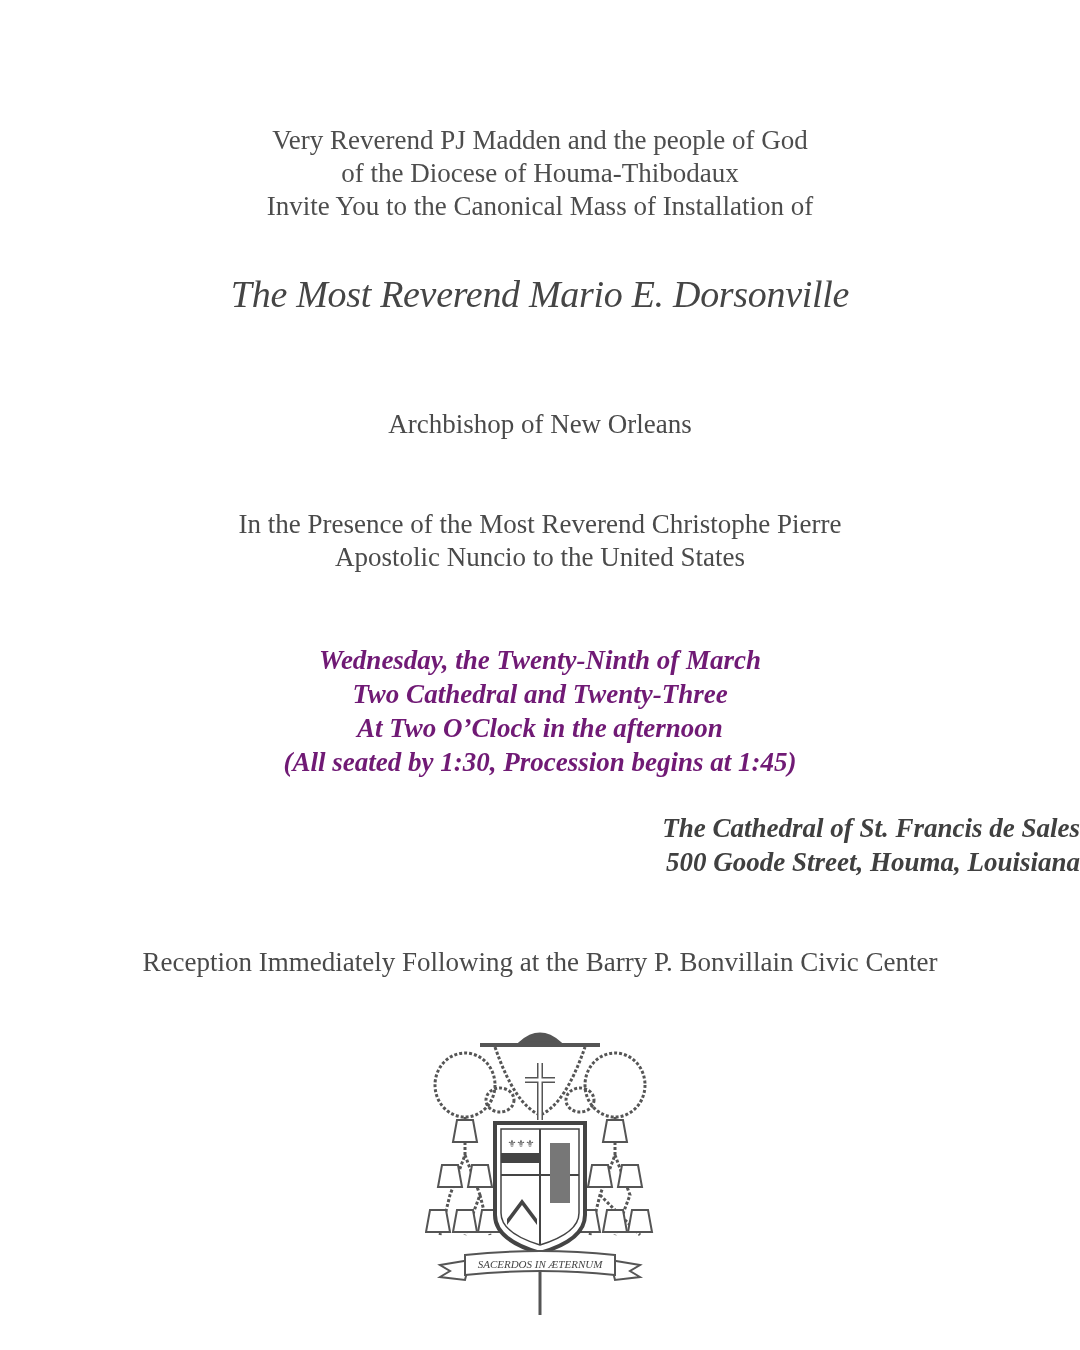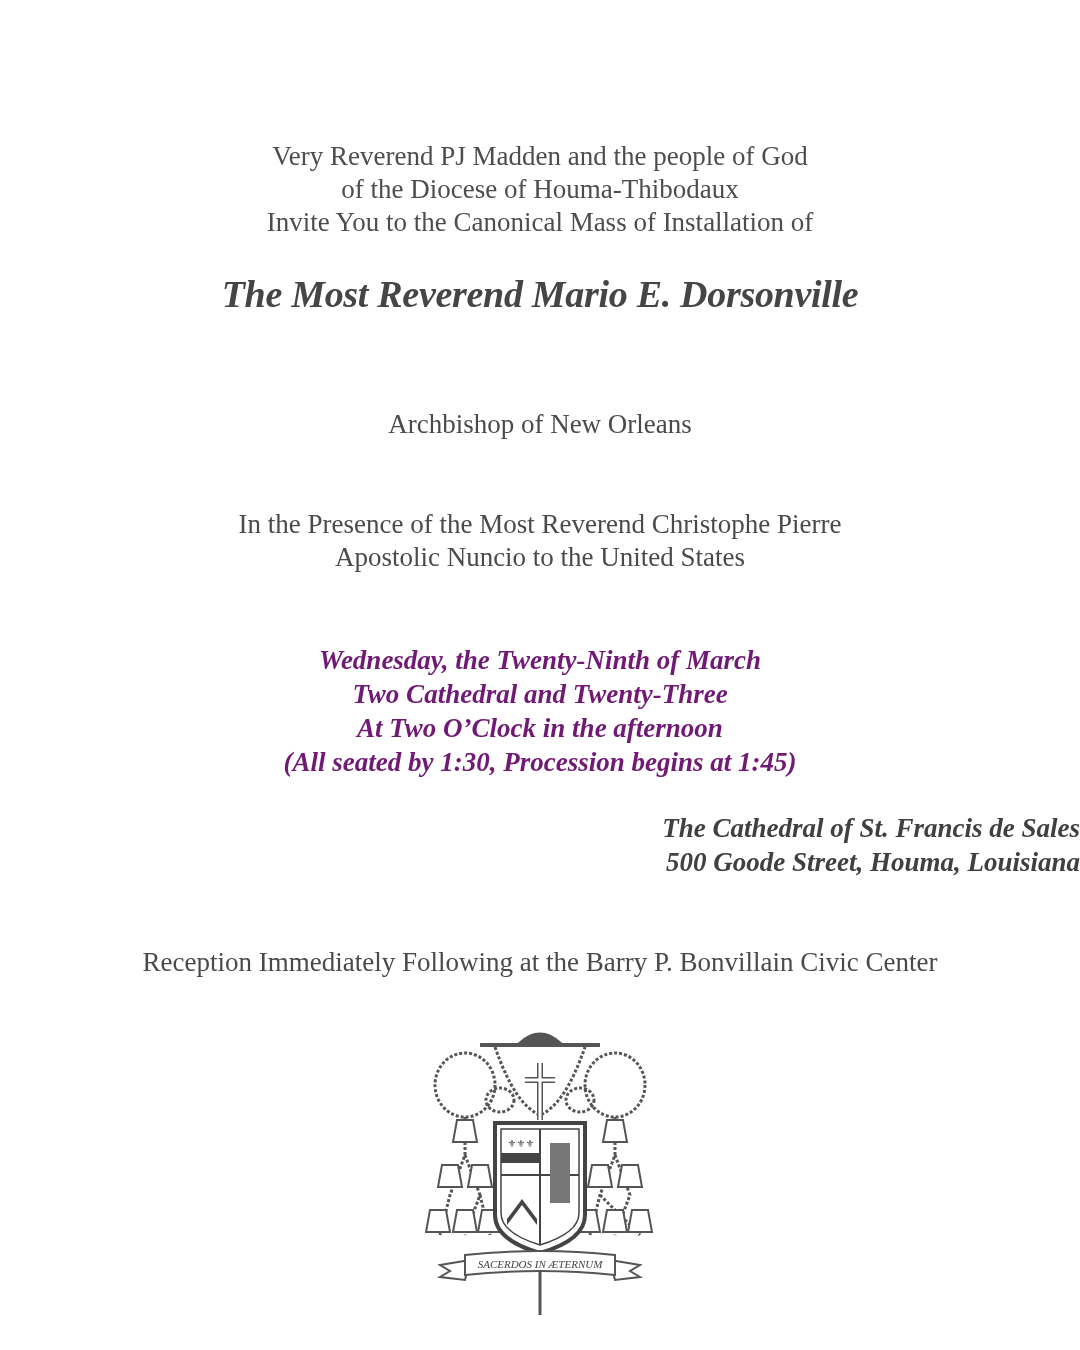--- a/index.html
+++ b/index.html
@@ -1,21 +1,21 @@
 <!DOCTYPE html>
 <html><head>
 <meta charset="utf-8">
 <style>
   html, body { margin:0; padding:0; background:#ffffff; }
   body { width:1080px; height:1350px; position:relative; overflow:hidden;
          font-family:"Liberation Serif","DejaVu Serif",serif; color:#4a4a4a; }
   .block { position:absolute; left:0; width:1080px; text-align:center; }
   .line { display:block; }
-  .intro { top:140px; font-size:27px; line-height:33px; color:#4d4d4d; }
-  .title { top:276px; font-size:38px; line-height:36px; font-style:italic; font-weight:bold; color:#454545; letter-spacing:-0.3px; }
+  .intro { top:124px; font-size:27px; line-height:33px; color:#4d4d4d; }
+  .title { top:276px; font-size:38px; line-height:36px; font-style:italic; font-weight:normal; color:#454545; letter-spacing:-0.3px; }
   .by { top:408px; font-size:27px; line-height:33px; }
   .presence { top:508px; font-size:27px; line-height:33px; }
   .date { top:643px; font-size:27px; line-height:34px; font-style:italic; font-weight:bold; color:#701a75; }
   .venue { top:811px; font-size:27px; line-height:34px; font-style:italic; font-weight:bold; color:#404040;text-align:right; }
   .reception { top:946px; font-size:27px; line-height:33px; }
   .crest { position:absolute; left:425px; top:1025px; width:230px; height:300px; }
 </style>
 </head>
 <body>
 

